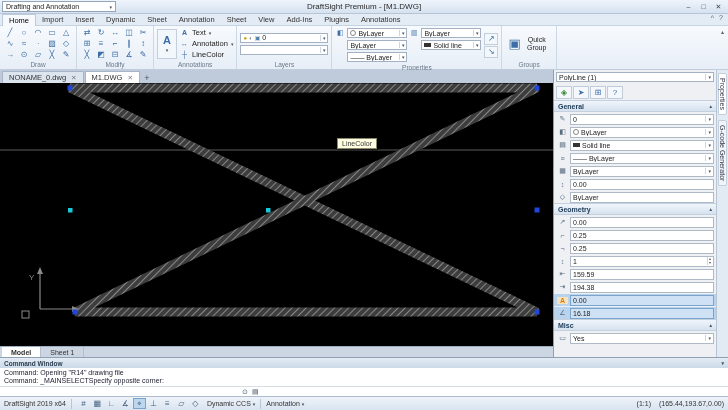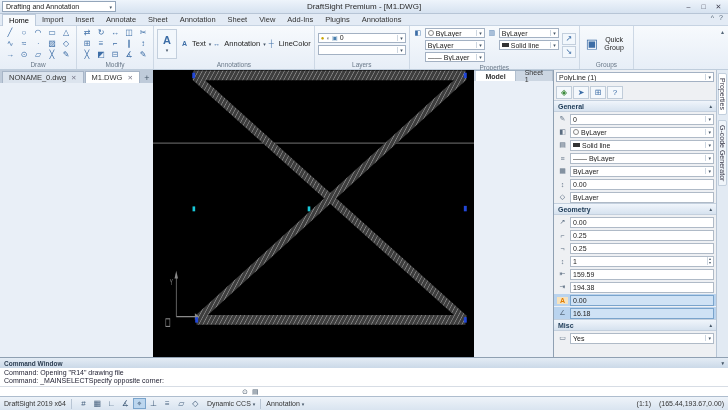--- a/index.html
+++ b/index.html
@@ -19,41 +19,41 @@
   
   .ribbon{height:44px;flex:0 0 44px;background:linear-gradient(#f7fafd,#e7eef7);border-bottom:1px solid #bfcddc;display:flex;position:relative}
   .rgroup{display:flex;flex-direction:column;border-right:1px solid #cdd8e5;padding:1px 3px 0}
   .rgroup-body{flex:1;display:flex;align-items:center;gap:3px}
   .rgroup-caption{height:9px;font-size:6.5px;color:#6a7989;text-align:center;line-height:9px}
   .icon-grid{display:grid;grid-template-columns:repeat(5,14px);grid-auto-rows:11px}
   .ri{display:flex;align-items:center;justify-content:center;font-size:8px;color:#3c6da6;cursor:default}
   .anno-big{width:20px;height:30px;border:1px solid #c3cfdd;background:#f2f7fc;display:flex;flex-direction:column;align-items:center;justify-content:center;gap:1px}
   .anno-big-icon{font-size:11px;color:#3c6da6;font-weight:bold}
   .tiny-arr{font-size:5px;color:#456}
-  .anno-col{display:flex;flex-direction:row;gap:1px}
+  .anno-col{display:flex;flex-direction:column;gap:1px}
   .anno-row{display:flex;align-items:center;gap:3px;height:10px;font-size:7.5px}
   .anno-row .aicon{width:9px;text-align:center;color:#3c6da6;font-size:7px;font-weight:bold}
   .combo{background:#fff;border:1px solid #a3b1c3;height:10px;display:flex;align-items:center;font-size:7px;padding:0 2px;gap:2px}
   .combo .cv{flex:1;overflow:hidden;white-space:nowrap}
   .combo .ca{font-size:5px;color:#456;border-left:1px solid #cdd6e0;padding-left:2px}
   .lay-col{display:flex;flex-direction:column;gap:2px;width:88px}
   .lay-ic{font-size:6px}
   .pgrid{display:grid;grid-template-columns:10px 60px 10px 60px;grid-auto-rows:12px;align-items:center;column-gap:2px}
   .pic{font-size:7px;color:#3c6da6;text-align:center}
   .swatch-circle{width:6px;height:6px;border-radius:50%;border:1px solid #888;background:#fff;display:inline-block}
   .swatch-dark{width:7px;height:4px;background:#333;display:inline-block}
   .pp-side{display:flex;flex-direction:column;gap:1px}
   .pp-btn{width:14px;height:12px;border:1px solid #c3cfdd;background:#f2f7fc;display:flex;align-items:center;justify-content:center;font-size:8px;color:#3c6da6}
   .qg{display:flex;align-items:center;gap:3px;padding:0 3px}
   .qg-icon{font-size:13px;color:#3c6da6}
   .qg-label{width:26px;font-size:7px;line-height:8px;text-align:center}
   .ribbon-collapse{position:absolute;right:4px;top:2px;font-size:6px;color:#567}
   
   .content{height:287px;flex:0 0 287px;display:flex;min-height:0}
-  .leftcol{flex:1;display:flex;flex-direction:row;min-width:0;position:relative}
+  .leftcol{flex:1;display:flex;flex-direction:column;min-width:0;position:relative}
   .doctabs{height:13px;flex:0 0 13px;background:#bfcbda;display:flex;align-items:flex-end;padding-left:2px;gap:1px}
   .dtab{height:12px;display:flex;align-items:center;gap:5px;padding:0 6px;font-size:7.5px;background:#dce4ee;border:1px solid #a7b5c7;border-bottom:none;color:#333}
   .dtab.active{background:#fff}
   .dtab .x{color:#778;font-size:6.5px}
   .dplus{width:12px;height:11px;display:flex;align-items:center;justify-content:center;font-size:9px;color:#456}
   .canvas{flex:1;background:#000;position:relative;overflow:hidden}
   .tooltip{position:absolute;left:337px;top:55px;background:#ffffe1;border:1px solid #8a8a6a;font-size:7px;padding:1px 4px;color:#333;z-index:6;white-space:nowrap;box-shadow:1px 1px 2px rgba(0,0,0,.5)}
   .modeltabs{height:11px;flex:0 0 11px;background:#ccd6e2;border-top:1px solid #9fb0c2;display:flex;align-items:stretch;padding-left:2px}
   .mt{padding:0 9px;font-size:7px;display:flex;align-items:center;border-right:1px solid #b3c0cf;color:#333}
   .mt.active{background:#fff;font-weight:bold}
@@ -110,21 +110,21 @@
     <span class="win-btn">–</span>
     <span class="win-btn">□</span>
     <span class="win-btn">✕</span>
   </div>
 </div>
 
 <div class="menubar">
   <span class="mtab active">Home</span>
   <span class="mtab">Import</span>
   <span class="mtab">Insert</span>
-  <span class="mtab">Annotate</span>
+  <span class="mtab">Dynamic</span>
   <span class="mtab">Sheet</span>
   <span class="mtab">Annotation</span>
   <span class="mtab">Sheet</span>
   <span class="mtab">View</span>
   <span class="mtab">Add-Ins</span>
   <span class="mtab">Plugins</span>
   <span class="mtab">Annotations</span>
   <span class="mright">
     <span>^</span>
     <span>?</span>

